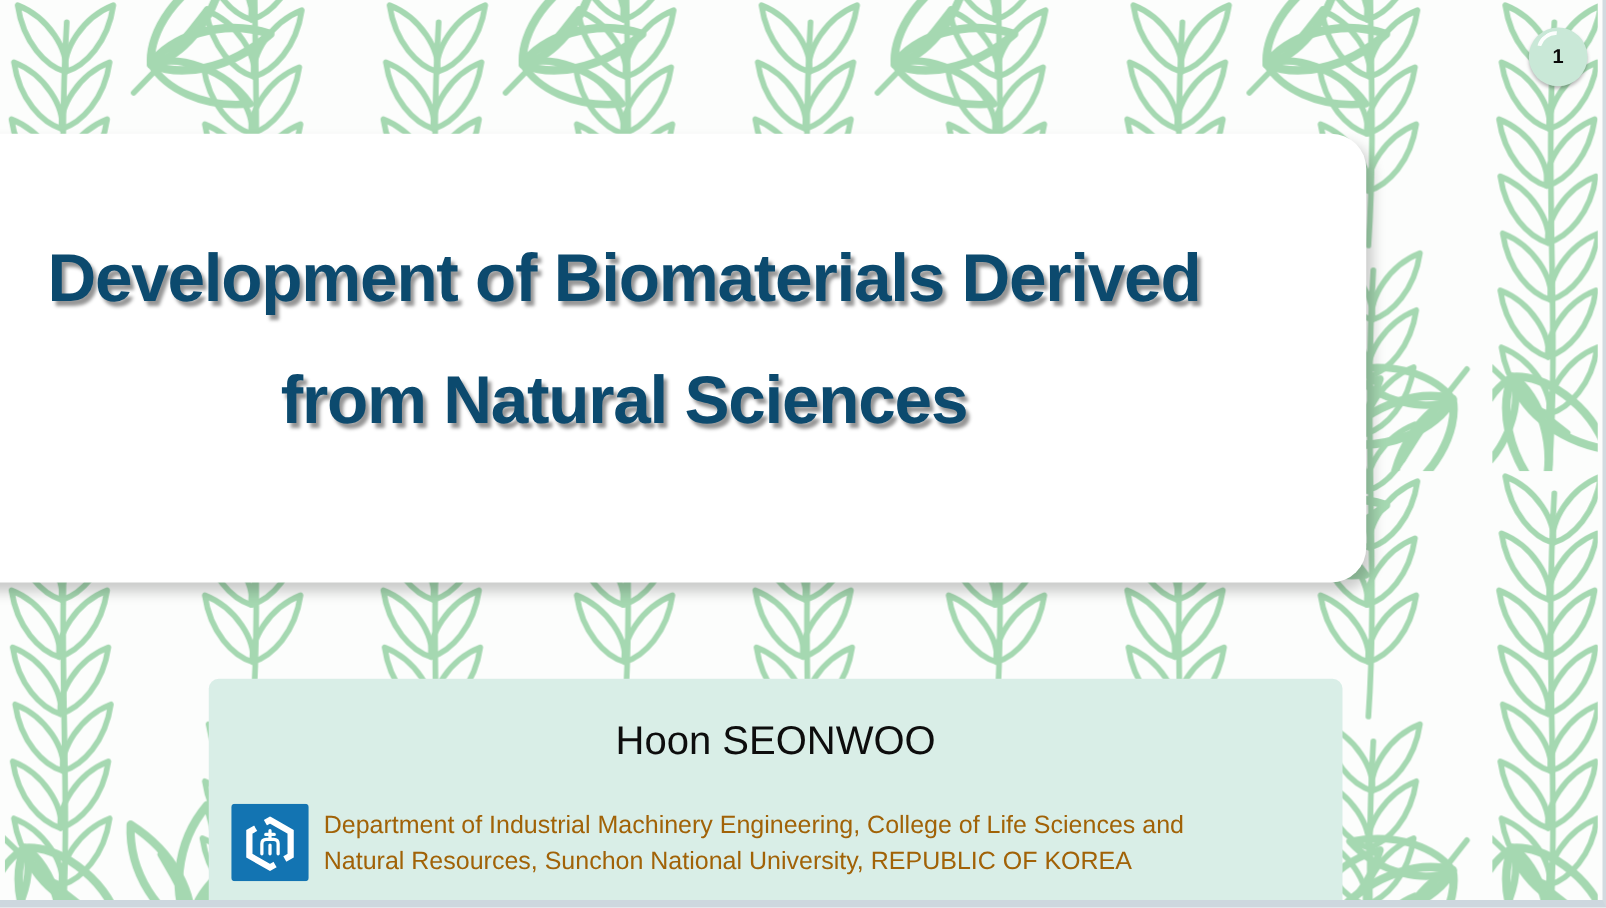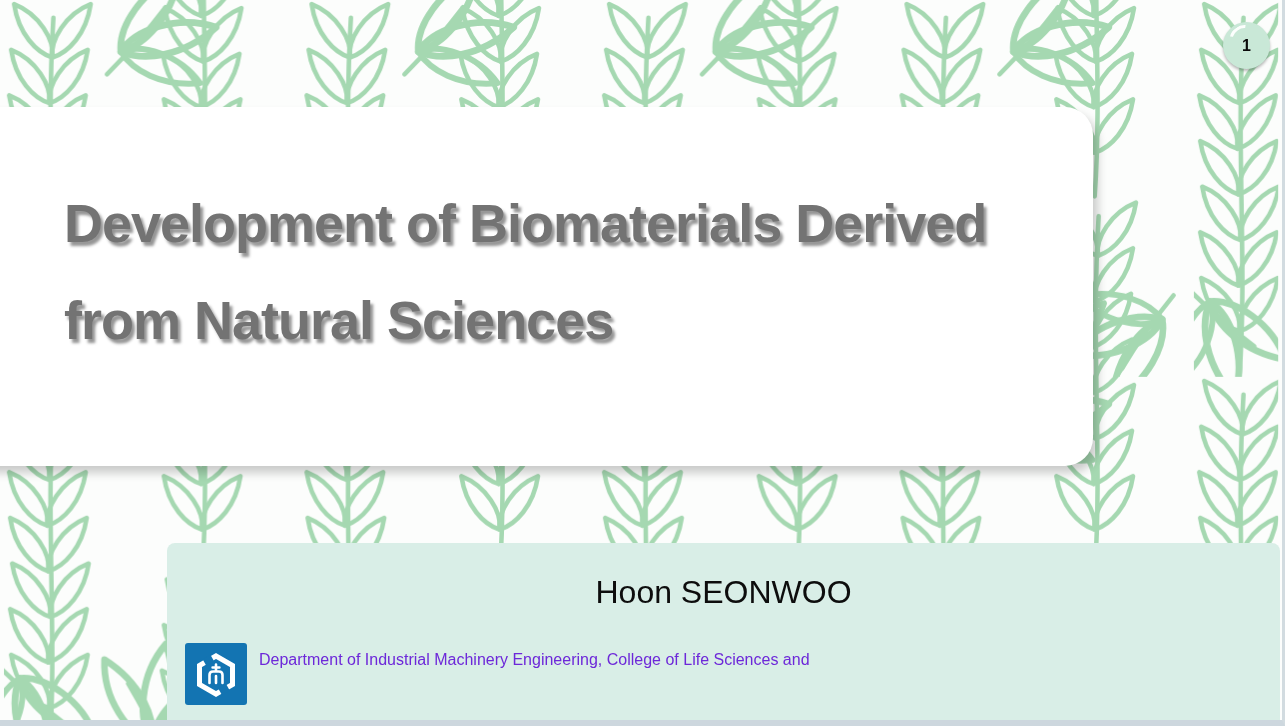--- a/index.html
+++ b/index.html
@@ -22,56 +22,57 @@
   .title-card {
     position:absolute;
     left:-60px; top:107px;
     width:1153px; height:359px;
     background:#ffffff;
     border-radius:0 28px 28px 0;
     box-shadow:5px 7px 10px rgba(0,0,0,0.20);
   }
   .title-text {
     position:absolute;
-    left:124px; top:68px;
+    left:98px; top:68px;
     font-size:54px;
     font-weight:700;
     letter-spacing:-1px;
     line-height:97px;
-    color:#737373;
+    color:#0c4a6e;
     text-shadow:3px 4px 3px rgba(0,0,0,0.42);
     white-space:nowrap;
+    text-align:center;
   }
 
   .footer-card {
     position:absolute;
     left:167px; top:543px; bottom:0;
-    width:1113px;
+    width:907px;
     background:#d9eee7;
     border-radius:8px 8px 0 0;
   }
   .presenter-name {
     margin-top:31px;
     text-align:center;
     font-size:32px;
     color:#0d0d0d;
   }
   .affiliation-row {
     position:absolute;
     left:18px; top:100px;
     display:flex;
     align-items:flex-start;
     gap:12px;
   }
   .logo-box { width:62px; height:62px; flex:0 0 auto; }
   .affiliation-text {
     padding-top:3px;
-    font-size:16px;
+    font-size:20px;
     line-height:28.5px;
-    color:#6d28d9;
+    color:#a16207;
     white-space:nowrap;
   }
 
   .page-badge {
     position:absolute;
     left:1223px; top:22px;
     width:47px; height:47px;
     border-radius:50%;
     background:#c9e8d7;
     box-shadow:0 2px 3px rgba(0,0,0,0.28);
@@ -146,19 +147,20 @@
     <div class="affiliation-row">
       <svg class="logo-box" viewBox="0 0 62 62" xmlns="http://www.w3.org/2000/svg">
         <rect width="62" height="62" rx="3" fill="#1374b2"></rect>
         <path d="M31 13 L47.5 22.5 L47.5 41.5 L31 51 L14.5 41.5 L14.5 22.5 Z" fill="none" stroke="#ffffff" stroke-width="5"></path>
         <rect x="19" y="13.5" width="9" height="8" fill="#1374b2" transform="rotate(-30 23.5 17.5)"></rect>
         <rect x="34.5" y="42.5" width="9" height="8" fill="#1374b2" transform="rotate(-30 39 46.5)"></rect>
         <path d="M24.5 40 V32 Q24.5 28.5 28 28.5 H34 Q37.5 28.5 37.5 32 V40 M31 40 V33 M31 28.5 V21.5 M27.6 24.5 H34.4" fill="none" stroke="#ffffff" stroke-width="2.6" stroke-linecap="round"></path>
       </svg>
       <div class="affiliation-text">
         <div>Department of Industrial Machinery Engineering, College of Life Sciences and</div>
+        <div>Natural Resources, Sunchon National University, REPUBLIC OF KOREA</div>
       </div>
     </div>
   </div>
 
   <div class="page-badge">1</div>
 
 </div>
 
 </body></html>

